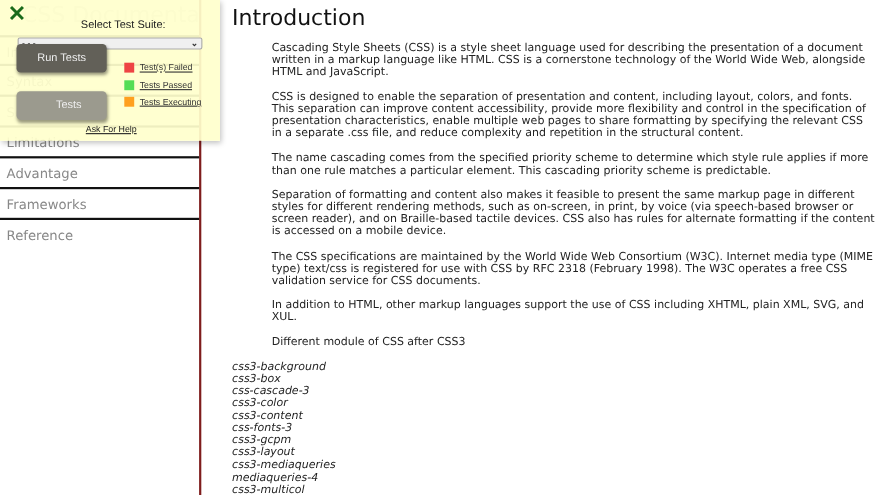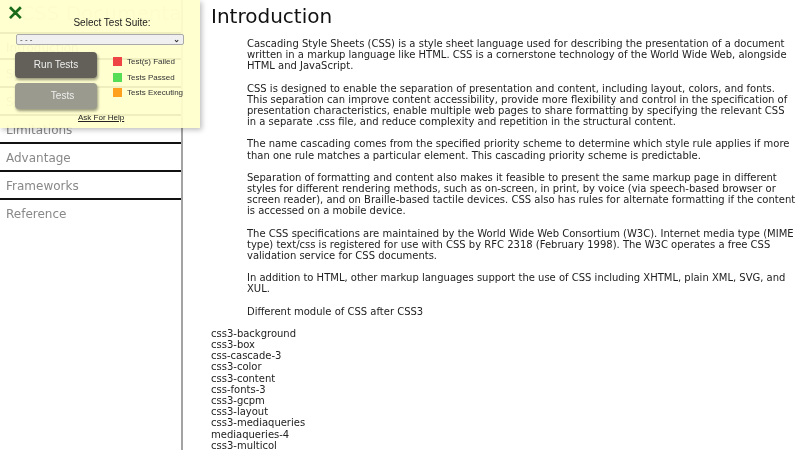--- a/index.html
+++ b/index.html
@@ -2,21 +2,21 @@
 <html><head>
   <meta charset="utf-8">
   <style>
     * { box-sizing: border-box; margin: 0; padding: 0; }
     html, body { width: 800px; height: 450px; overflow: hidden; background: #ffffff; }
     body { position: relative; font-family: "DejaVu Sans", sans-serif; color: #222; }
 
     
     .sidebar {
       position: absolute; left: 0; top: 0; width: 183px; height: 450px;
-      border-right: 2px solid #a3a3a3; background: #fff;
+      border-right: 2px solid #7f1d1d; background: #fff;
     }
     .sidebar-header {
       height: 32px; padding-left: 20px; font-size: 20px; line-height: 26px;
       color: #ccc; white-space: nowrap; overflow: hidden;
     }
     .nav-item {
       height: 28px; border-bottom: 2px solid #111; padding-left: 6px;
       font-size: 12px; line-height: 28px; color: #888;
     }
     .nav-item.first { border-top: 2px solid #111; }
@@ -42,44 +42,44 @@
       padding: 0 3px; color: #333; line-height: 9px;
     }
     .suite-select .chev {
       position: absolute; right: 3px; top: 0; font-size: 8px; font-weight: bold;
     }
     .btn {
       position: absolute; left: 15px; width: 82px; height: 26px; border-radius: 4px;
       font-size: 10px; color: #eee; text-align: center; line-height: 26px;
       box-shadow: 1px 2px 3px rgba(0,0,0,0.4); cursor: pointer;
     }
-    .btn-run { top: 52px; background: #626058; }
+    .btn-run { top: 40px; background: #626058; }
     .btn-tests { top: 83px; background: #9b9a8e; padding-left: 13px; }
     .legend-row {
-      position: absolute; left: 113px; font-size: 8px; color: #333; height: 10px; line-height: 10px;
+      position: absolute; left: 113px; font-size: 8px; color: #333; height: 10px; line-height: 10px; text-decoration: underline;
     }
     .legend-swatch {
       display: inline-block; width: 9px; height: 9px; vertical-align: middle; margin-right: 5px;
     }
     .help-link {
       position: absolute; left: 78px; top: 113px; font-size: 8px; color: #222;
       text-decoration: underline; cursor: pointer;
     }
 
     
     .main {
       position: absolute; left: 211px; top: 4px; width: 585px;
       font-family: "DejaVu Sans", sans-serif; font-size: 10px; line-height: 11.2px; color: #222;
     }
     .main h1 {
       font-size: 20px; font-weight: normal; line-height: 24px; margin-bottom: 10px; color: #111;
     }
     .main p { margin-bottom: 11px; margin-left: 36px; }
     .module-list { list-style: none; }
-    .module-list li { line-height: 11.2px; }
+    .module-list li { line-height: 11.2px; font-style: italic; }
   </style>
 </head>
 <body>
 
 <nav class="sidebar">
   <div class="sidebar-header">CSS Documentation</div>
   <div class="nav-item first">Introduction</div>
   <div class="nav-item">Syntax</div>
   <div class="nav-item">Selector</div>
   <div class="nav-item">Limitations</div>

